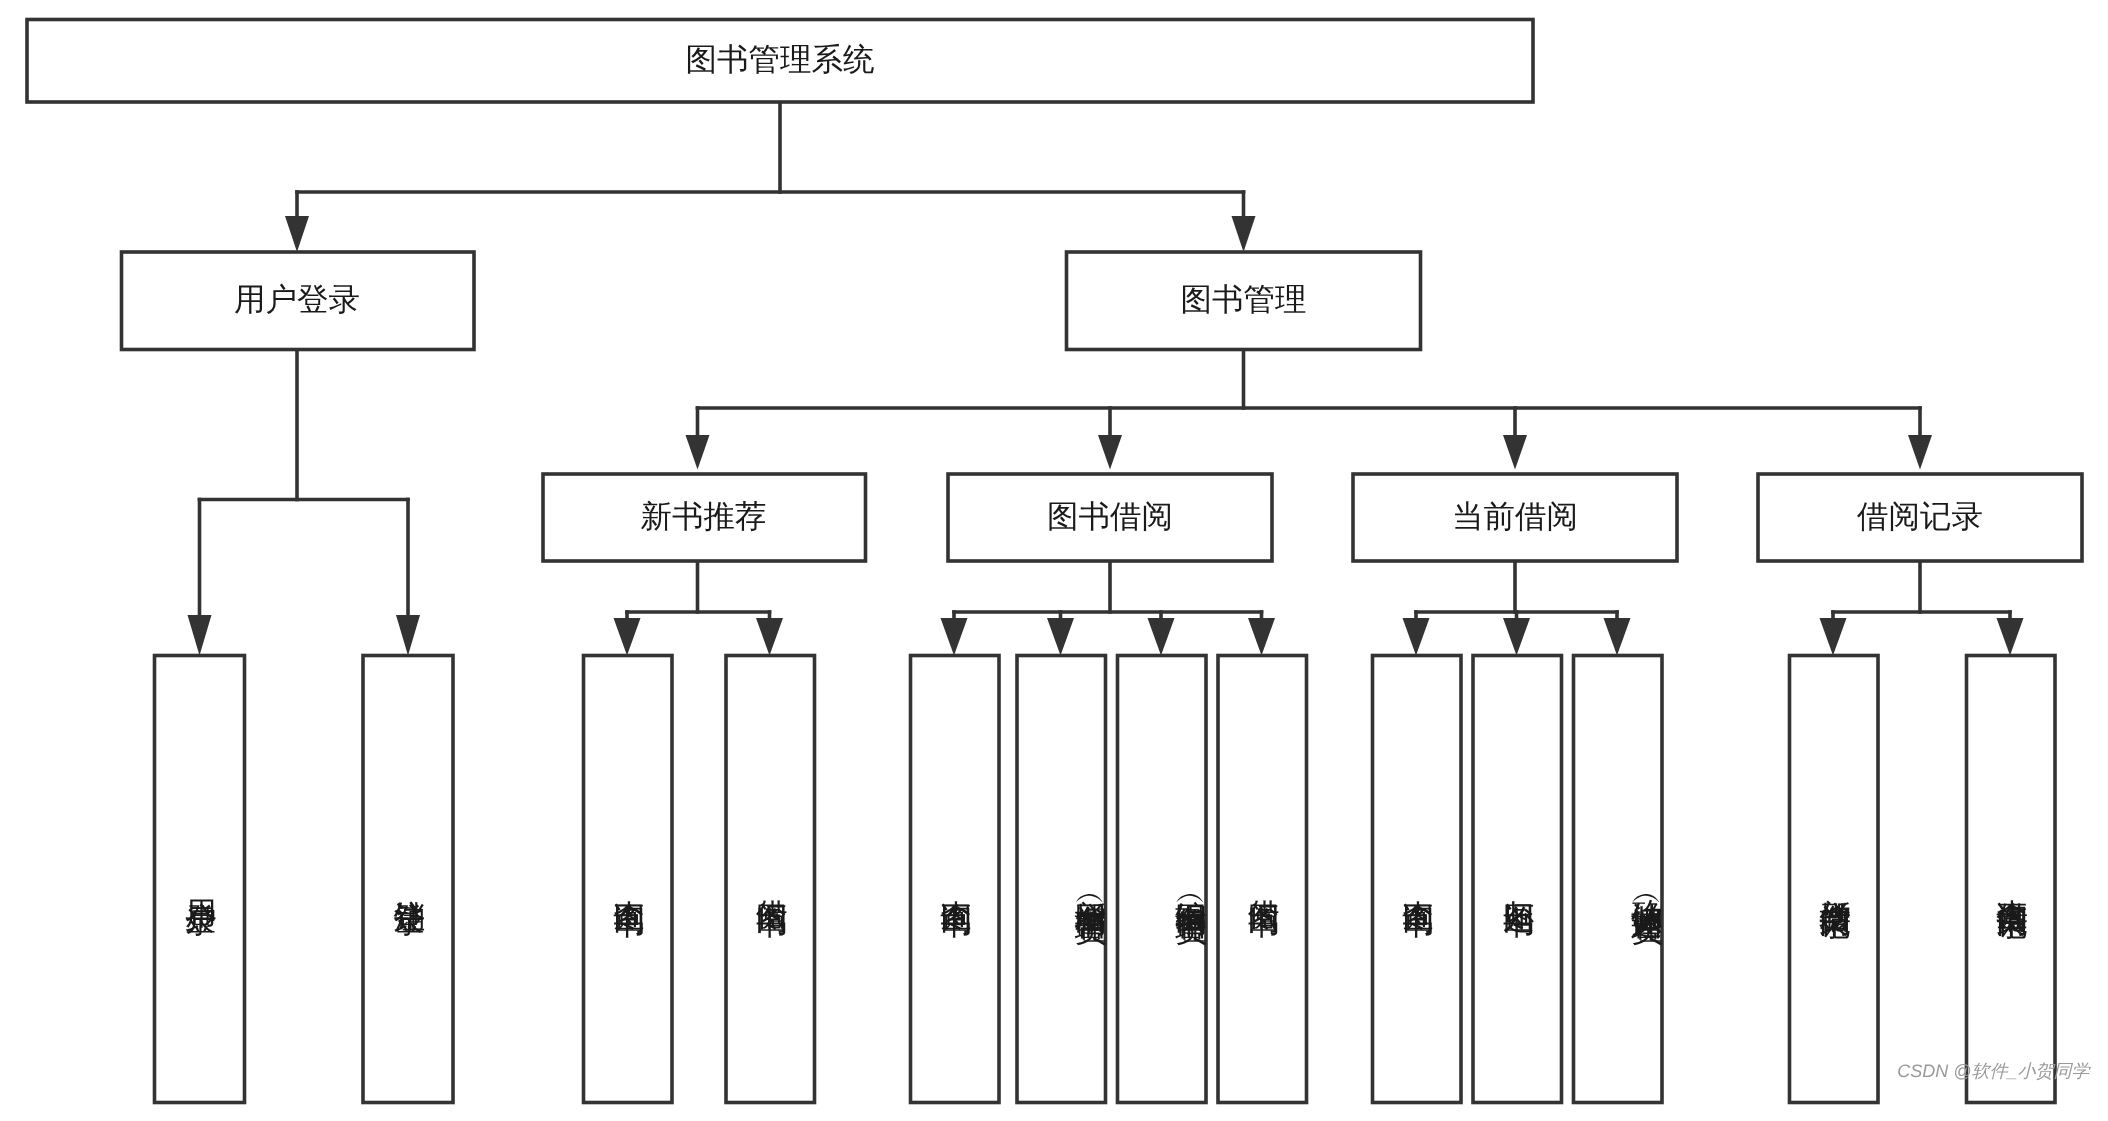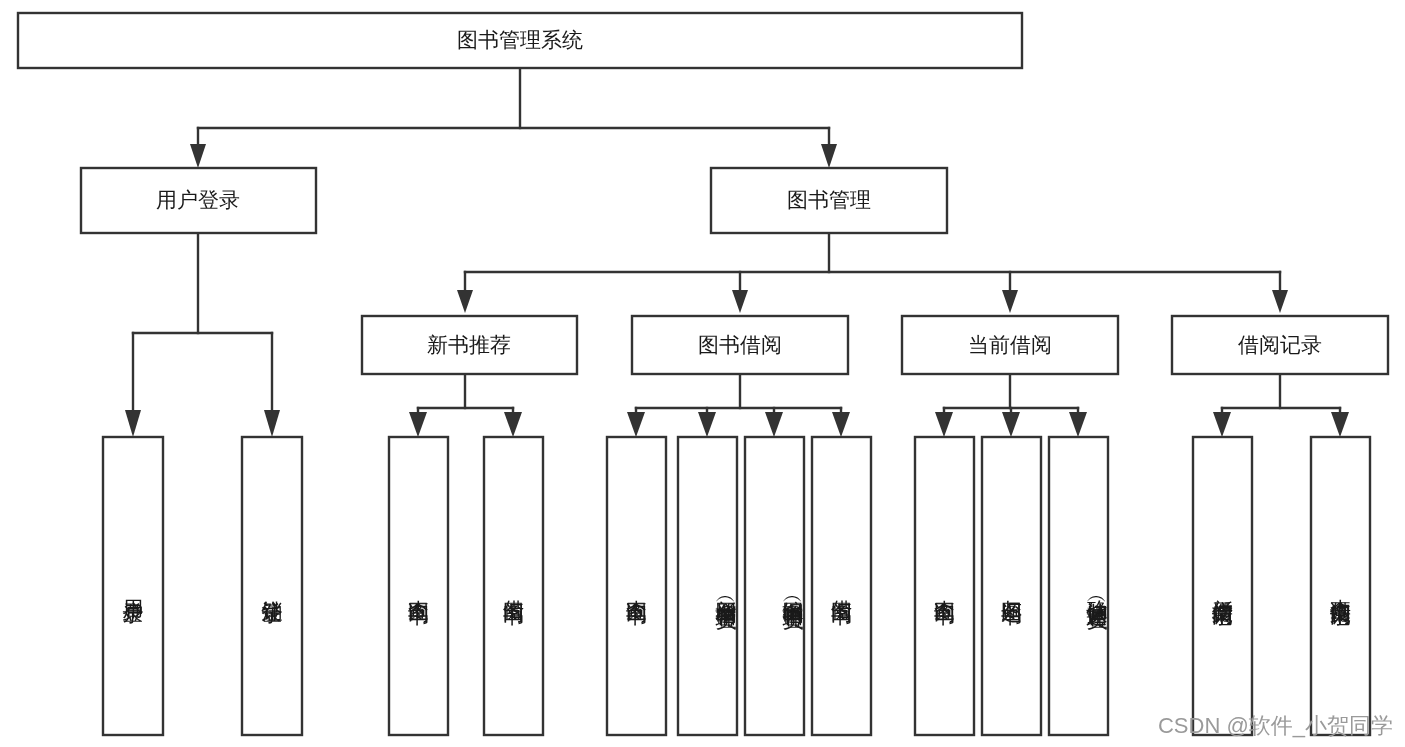--- a/index.html
+++ b/index.html
@@ -61,25 +61,26 @@
     letter-spacing: 1.5px;
     display: flex;
     align-items: center;
     justify-content: center;
     text-align: center;
     pointer-events: none;
   }
   #watermark {
     position: absolute;
     right: 12px;
-    bottom: 6px;
-    font-family: "Liberation Sans", "DejaVu Sans", sans-serif;
-    font-size: 22px;
+    bottom: 24px;
+    font-family: "Liberation Sans", "DejaVu Sans", sans-serif;
+    font-size: 12px;
     color: #9a9a9a;
     white-space: nowrap;
+    font-style: italic;
   }
 </style>
 </head>
 <body>
 
 <div id="diagram-root">
 
   <svg id="tree-svg" viewBox="0 0 1405 747">
 
     <path class="connector" d="M520,68 L520,128"></path>

